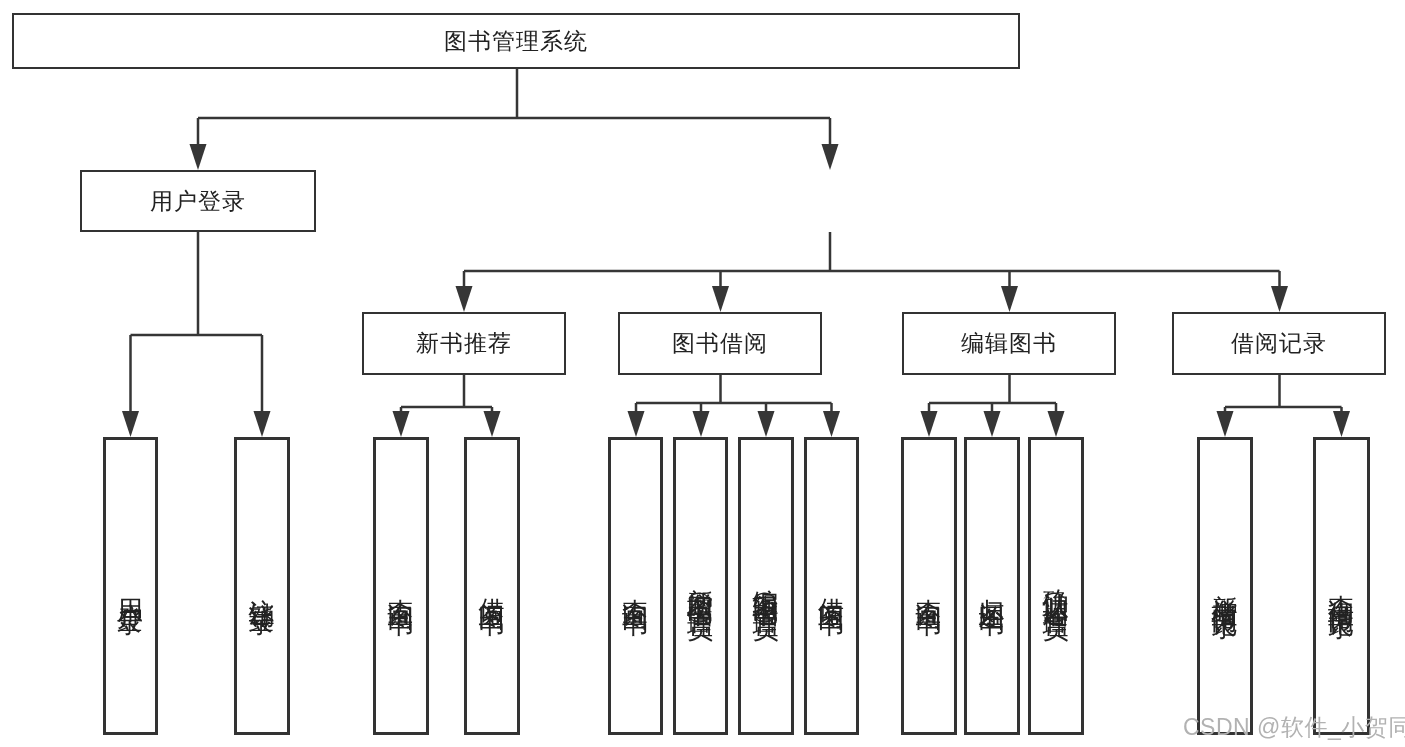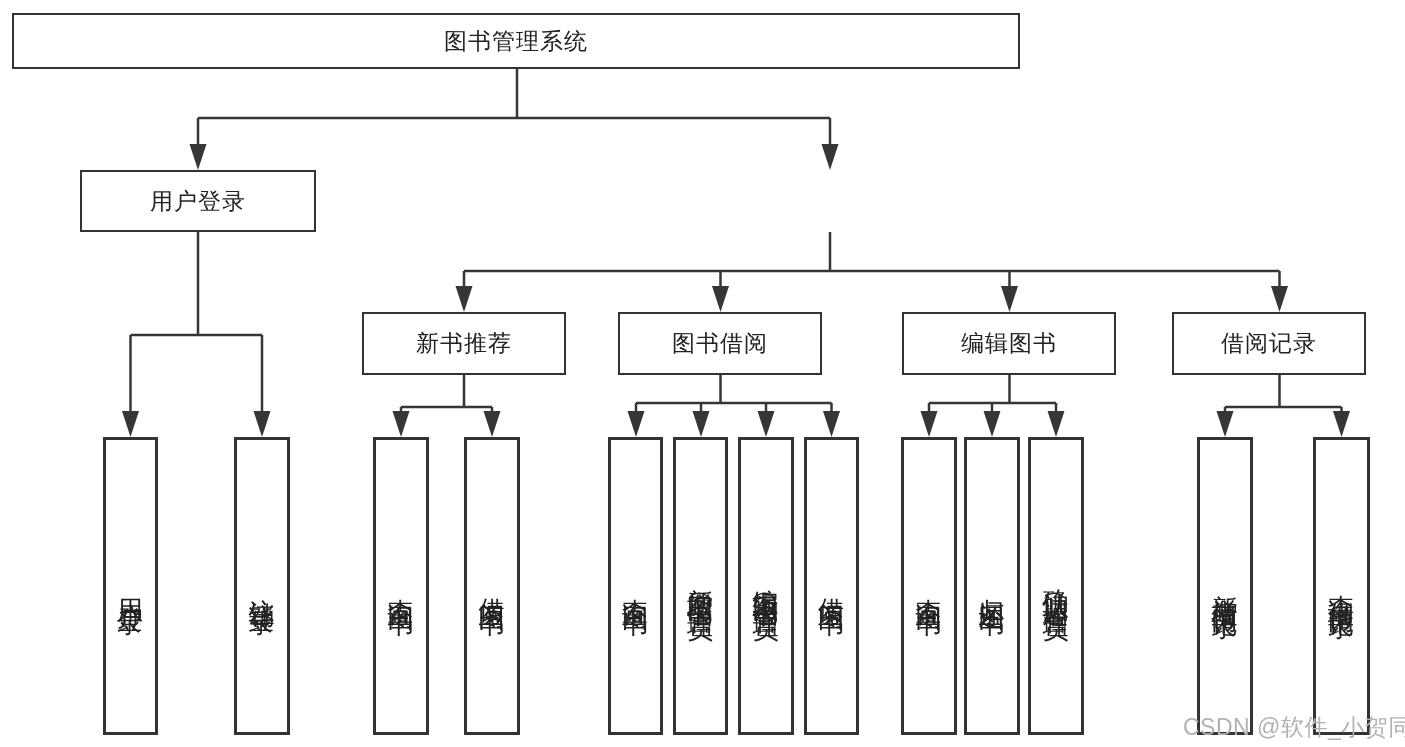--- a/index.html
+++ b/index.html
@@ -90,21 +90,21 @@
     </g>
   </svg>
 
   <div class="node hnode" style="left:12px;top:13px;width:1008px;height:56px;">图书管理系统</div>
 
   <div class="node hnode" style="left:80px;top:170px;width:236px;height:62px;">用户登录</div>
 
   <div class="node hnode" style="left:618px;top:312px;width:204px;height:63px;">图书借阅</div>
   <div class="node hnode" style="left:362px;top:312px;width:204px;height:63px;">新书推荐</div>
   <div class="node hnode" style="left:902px;top:312px;width:214px;height:63px;">编辑图书</div>
-  <div class="node hnode" style="left:1172px;top:312px;width:194px;height:63px;">借阅记录</div>
+  <div class="node hnode" style="left:1172px;top:312px;width:214px;height:63px;">借阅记录</div>
 
   <div class="node vnode" style="left:103px;top:437px;width:55px;height:298px;">用户登录</div>
   <div class="node vnode" style="left:234px;top:437px;width:56px;height:298px;">注销登录</div>
 
   <div class="node vnode" style="left:373px;top:437px;width:56px;height:298px;">查询图书</div>
   <div class="node vnode" style="left:464px;top:437px;width:56px;height:298px;">借阅图书</div>
 
   <div class="node vnode" style="left:608px;top:437px;width:55px;height:298px;">查询图书</div>
   <div class="node vnode" style="left:673px;top:437px;width:55px;height:298px;">新增图书（管理员）</div>
   <div class="node vnode" style="left:738px;top:437px;width:56px;height:298px;">编辑图书（管理员）</div>

